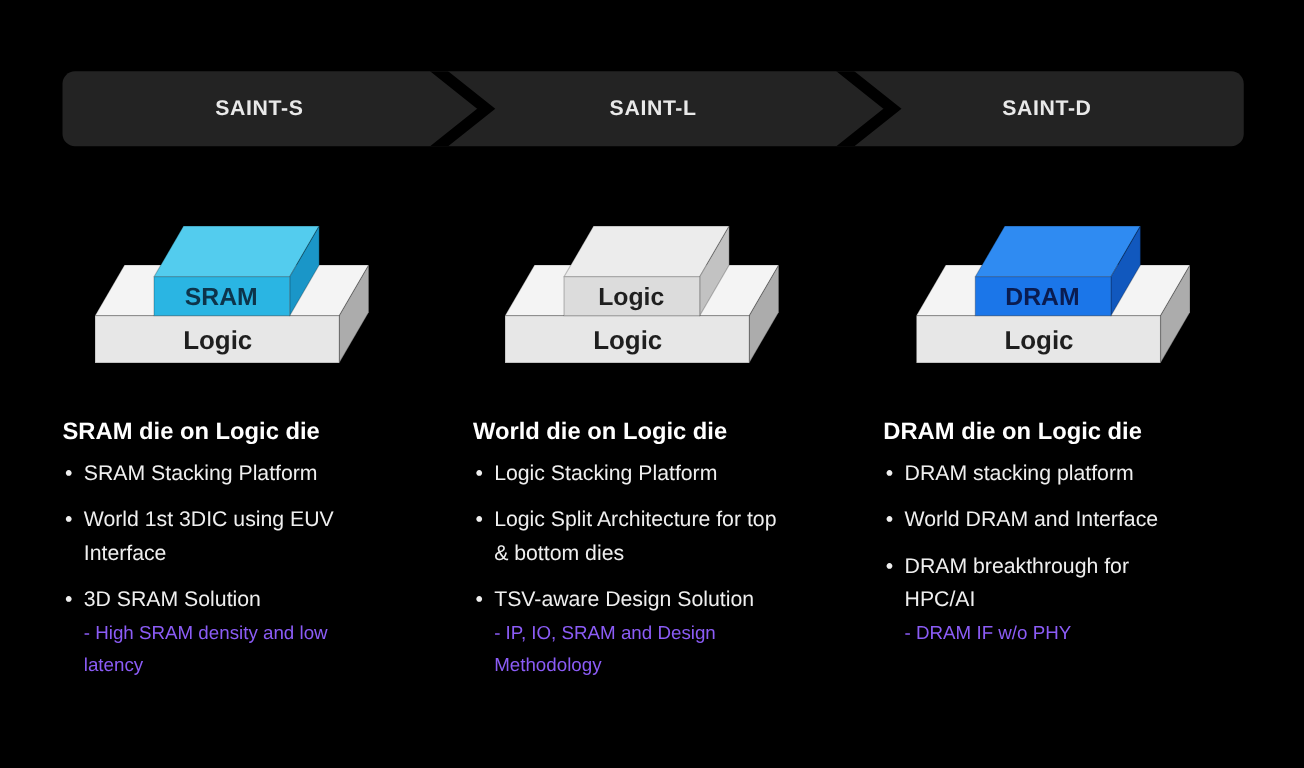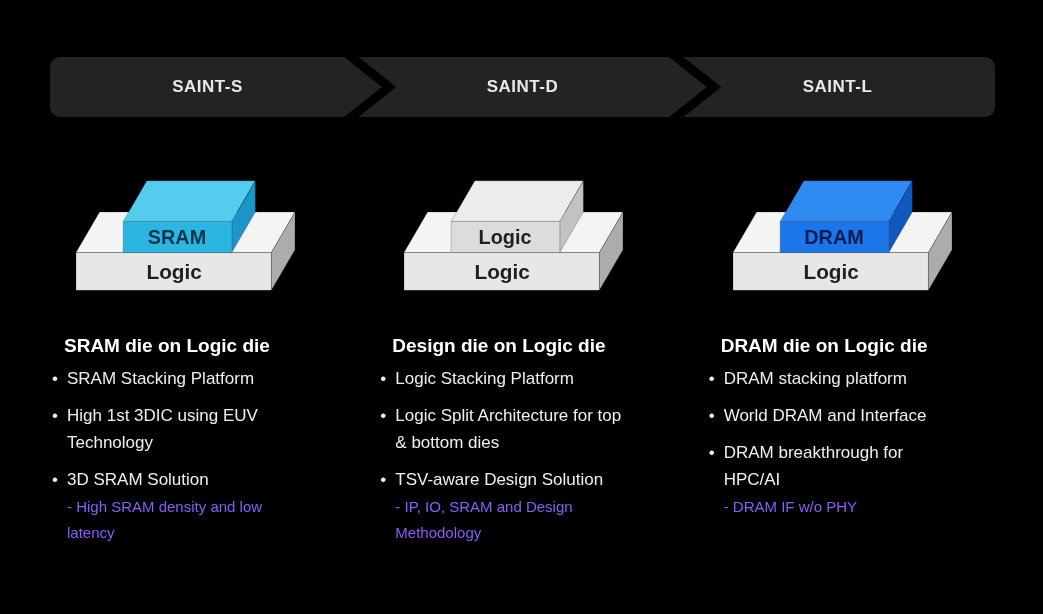--- a/index.html
+++ b/index.html
@@ -53,21 +53,21 @@
   }
   .diagram polygon {
     stroke: rgba(0,0,0,0.22);
     stroke-width: 1;
     stroke-linejoin: round;
   }
   .diagram .chip-label { font-size: 21px; font-weight: bold; }
   .diagram .base-label { font-size: 22px; font-weight: bold; }
 
   .col-heading {
-    margin: 36px 0 0 14px;
+    margin: 36px 0 0 0;
     font-size: 19px;
     line-height: 26px;
     font-weight: bold;
     color: #FFFFFF;
   }
   .bullets {
     margin: 6px 0 0 0;
     padding: 0;
     list-style: none;
     font-size: 17px;
@@ -99,24 +99,24 @@
 <div class="banner">
   <svg class="chevrons" viewBox="0 0 945 60" preserveAspectRatio="none">
     <polyline points="295,-5 339,30 295,65" fill="none" stroke="#000000" stroke-width="9"></polyline>
     <polyline points="620,-5 664,30 620,65" fill="none" stroke="#000000" stroke-width="9"></polyline>
   </svg>
   <div class="banner-labels">
     <div class="banner-seg">
       <span>SAINT-S</span>
     </div>
     <div class="banner-seg">
-      <span>SAINT-D</span>
+      <span>SAINT-L</span>
     </div>
     <div class="banner-seg">
-      <span>SAINT-L</span>
+      <span>SAINT-D</span>
     </div>
   </div>
 </div>
 
 <div class="columns">
 
   <div class="col">
     <svg class="diagram" viewBox="0 0 250 145">
       <polygon points="0,98 207,98 232,55 25,55" fill="#F4F4F4"></polygon>
       <polygon points="207,98 232,55 232,95 207,138" fill="#ACACAC"></polygon>
@@ -126,41 +126,41 @@
       <polygon points="50,65 165,65 165,98 50,98" fill="#2AB5E3"></polygon>
       <text class="chip-label" x="107" y="89" text-anchor="middle" fill="#0D344A">SRAM</text>
       <text class="base-label" x="104" y="126" text-anchor="middle" fill="#1F1F1F">Logic</text>
     </svg>
     <h3 class="col-heading">SRAM die on Logic die</h3>
     <ul class="bullets">
       <li>
         <span>SRAM Stacking Platform</span>
       </li>
       <li>
-        <span>High 1st 3DIC using EUV Technology</span>
+        <span>World 1st 3DIC using EUV Interface</span>
       </li>
       <li>
         <span>3D SRAM Solution</span>
         <div class="sub">- High SRAM density and low latency</div>
       </li>
     </ul>
   </div>
 
   <div class="col">
     <svg class="diagram" viewBox="0 0 250 145">
       <polygon points="0,98 207,98 232,55 25,55" fill="#F4F4F4"></polygon>
       <polygon points="207,98 232,55 232,95 207,138" fill="#ACACAC"></polygon>
       <polygon points="0,98 207,98 207,138 0,138" fill="#E7E7E7"></polygon>
       <polygon points="50,65 165,65 190,22 75,22" fill="#ECECEC"></polygon>
       <polygon points="165,65 190,22 190,55 165,98" fill="#C2C2C2"></polygon>
       <polygon points="50,65 165,65 165,98 50,98" fill="#DCDCDC"></polygon>
       <text class="chip-label" x="107" y="89" text-anchor="middle" fill="#1F1F1F">Logic</text>
       <text class="base-label" x="104" y="126" text-anchor="middle" fill="#1F1F1F">Logic</text>
     </svg>
-    <h3 class="col-heading">Design die on Logic die</h3>
+    <h3 class="col-heading">World die on Logic die</h3>
     <ul class="bullets">
       <li>
         <span>Logic Stacking Platform</span>
       </li>
       <li>
         <span>Logic Split Architecture for top &amp; bottom dies</span>
       </li>
       <li>
         <span>TSV-aware Design Solution</span>
         <div class="sub">- IP, IO, SRAM and Design Methodology</div>

